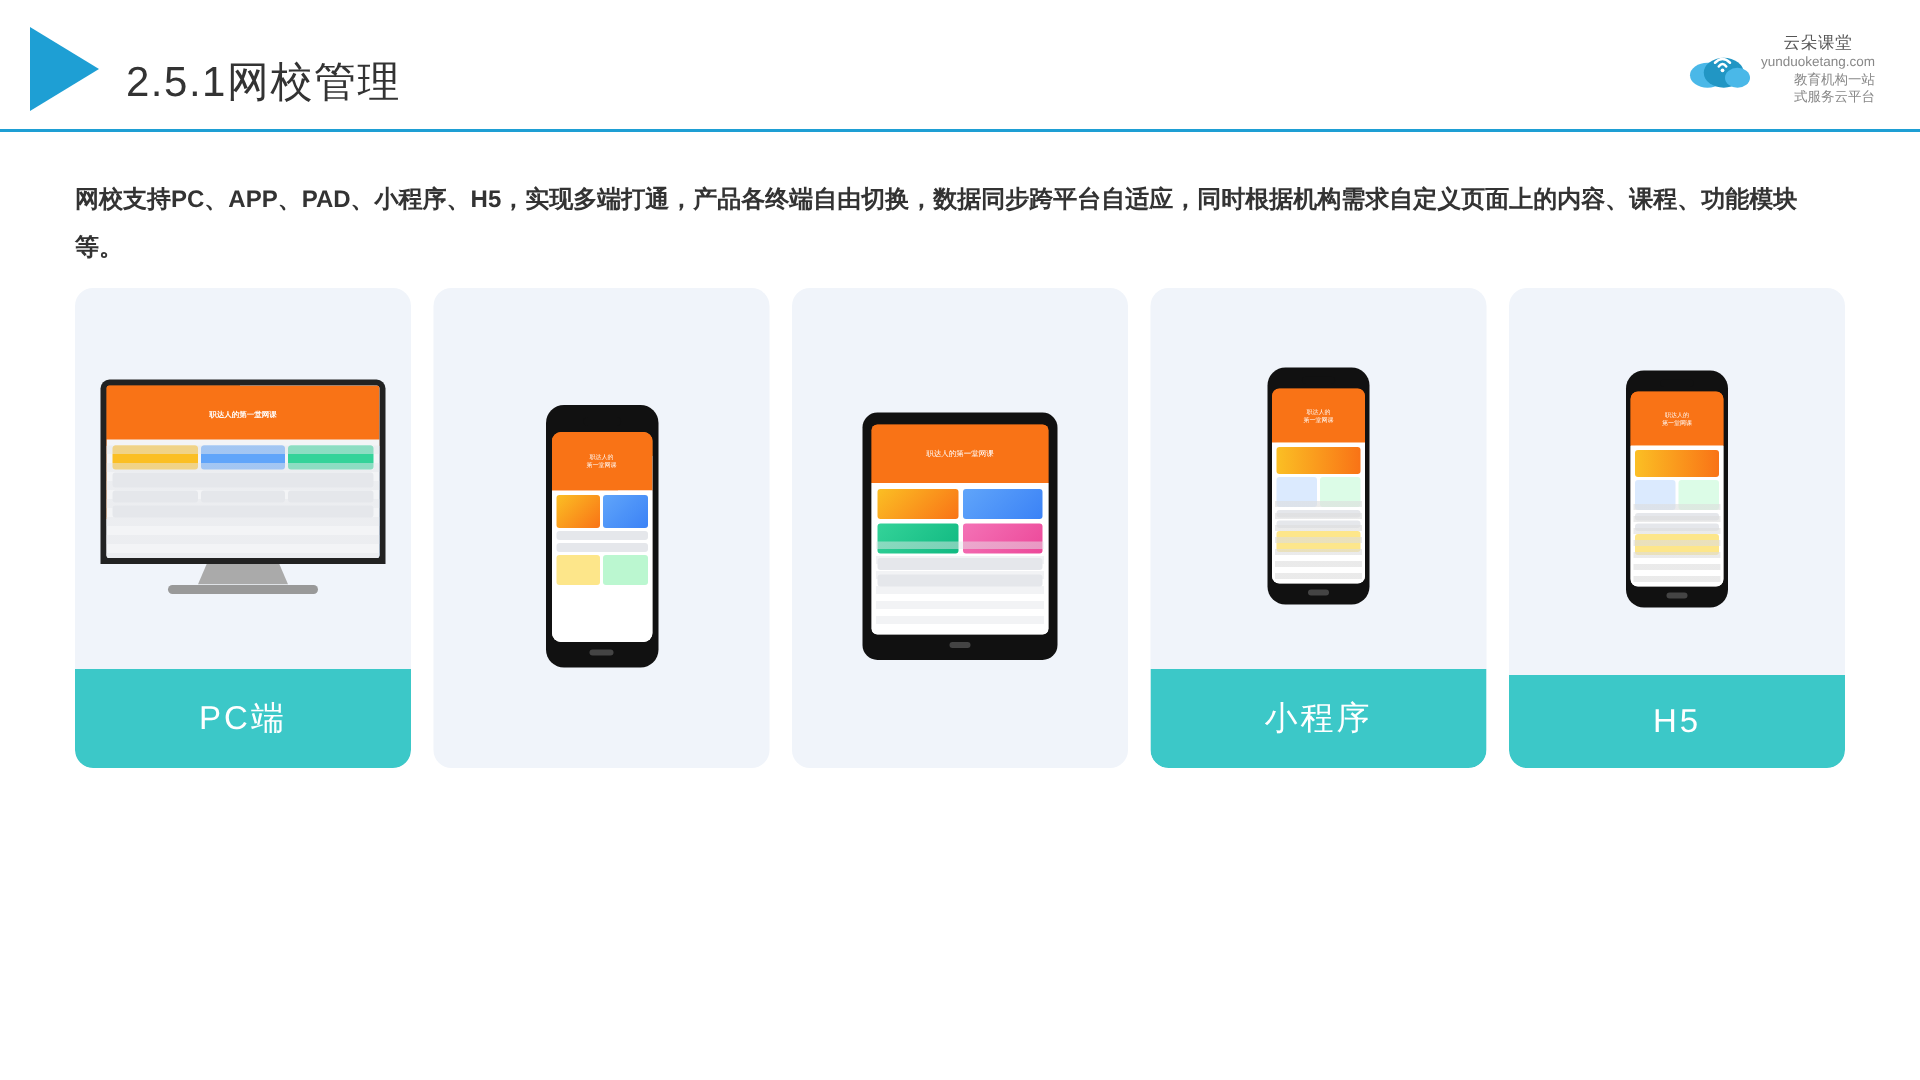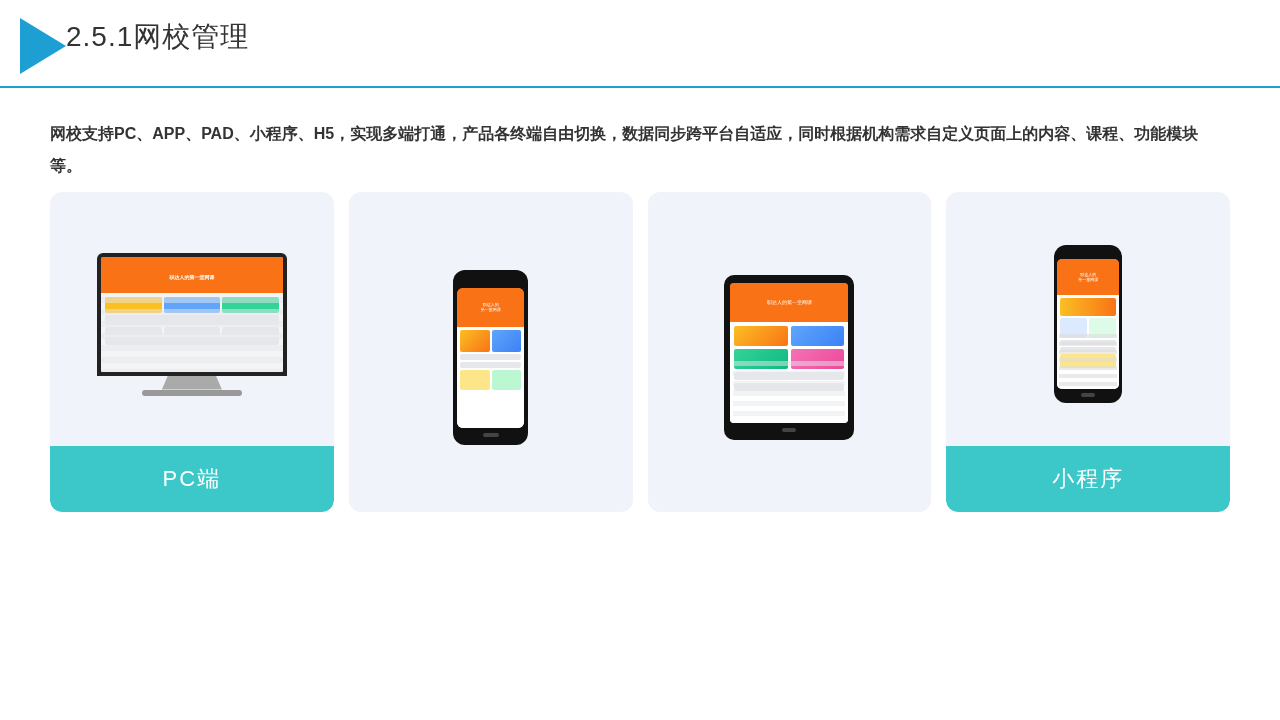--- a/index.html
+++ b/index.html
@@ -16,22 +16,22 @@
     .header {
       display: flex;
       align-items: center;
       justify-content: space-between;
       padding: 18px 30px 12px 20px;
       border-bottom: 2px solid #1e9fd4;
     }
 
     .header-left {
       display: flex;
-      align-items: flex-start;
-      gap: 0;
+      align-items: flex-end;
+      gap: 18px;
     }
 
     .logo-triangle {
       width: 0;
       height: 0;
       border-top: 28px solid transparent;
       border-bottom: 28px solid transparent;
       border-left: 46px solid #1e9fd4;
     }
 
@@ -333,20 +333,42 @@
       opacity: 0.6;
     }
   </style>
 </head>
 <body>
 
 <header class="header">
   <div class="header-left">
     <div class="logo-triangle"></div>
     <h1 class="page-title">2.5.1网校管理</h1>
+  </div>
+  <div class="header-right">
+    <div class="brand-logo">
+      <div class="brand-icon">
+        <svg class="cloud-svg" viewBox="0 0 60 38">
+
+          <ellipse cx="22" cy="24" rx="14" ry="10" fill="#4ab8e8"></ellipse>
+          <ellipse cx="35" cy="22" rx="16" ry="12" fill="#2196c4"></ellipse>
+          <ellipse cx="46" cy="26" rx="10" ry="8" fill="#4ab8e8"></ellipse>
+
+          <path d="M28 14 Q34 8 40 14" stroke="#ffffff" stroke-width="2" fill="none" stroke-linecap="round"></path>
+          <path d="M31 17 Q34 13 37 17" stroke="#ffffff" stroke-width="2" fill="none" stroke-linecap="round"></path>
+          <circle cx="34" cy="20" r="1.5" fill="#ffffff"></circle>
+        </svg>
+        <div>
+          <div class="brand-name">云朵课堂</div>
+          <div class="brand-sub">yunduoketang.com</div>
+          <div class="brand-sub" style="white-space:pre-line;">教育机构一站
+式服务云平台</div>
+        </div>
+      </div>
+    </div>
   </div>
 </header>
 
 <main class="content">
   <p class="description">网校支持PC、APP、PAD、小程序、H5，实现多端打通，产品各终端自由切换，数据同步跨平台自适应，同时根据机构需求自定义页面上的内容、课程、功能模块等。</p>
 
   <div class="cards-container">
 
     <div class="card">
       <div class="card-image-area">
@@ -446,15 +468,41 @@
                 <div style="height:14px;background:#fde68a;border-radius:2px;"></div>
               </div>
             </div>
           </div>
           <div style="width:14px;height:4px;background:#444;border-radius:2px;margin:4px auto 0;"></div>
         </div>
       </div>
       <div class="card-label">小程序</div>
     </div>
 
+    <div class="card">
+      <div class="card-image-area">
+        <div class="phone-small">
+          <div class="phone-small-notch"></div>
+          <div class="phone-small-screen">
+            <div style="position:absolute;top:0;left:0;right:0;height:28%;background:#f97316;display:flex;align-items:center;justify-content:center;">
+              <span style="color:white;font-size:4px;text-align:center;line-height:1.3;">职达人的<br>第一堂网课</span>
+            </div>
+            <div style="position:absolute;top:28%;left:0;right:0;bottom:0;background:#fff;">
+              <div style="margin:3px;display:flex;flex-direction:column;gap:2px;">
+                <div style="height:18px;background:linear-gradient(to right,#fbbf24,#f97316);border-radius:2px;"></div>
+                <div style="display:flex;gap:2px;">
+                  <div style="flex:1;height:20px;background:#dbeafe;border-radius:2px;"></div>
+                  <div style="flex:1;height:20px;background:#dcfce7;border-radius:2px;"></div>
+                </div>
+                <div style="height:5px;background:#e5e7eb;border-radius:2px;"></div>
+                <div style="height:5px;background:#e5e7eb;border-radius:2px;"></div>
+                <div style="height:14px;background:#fde68a;border-radius:2px;"></div>
+              </div>
+            </div>
+          </div>
+          <div style="width:14px;height:4px;background:#444;border-radius:2px;margin:4px auto 0;"></div>
+        </div>
+      </div>
+      <div class="card-label">H5</div>
+    </div>
 
   </div>
 </main>
 
 </body></html>

